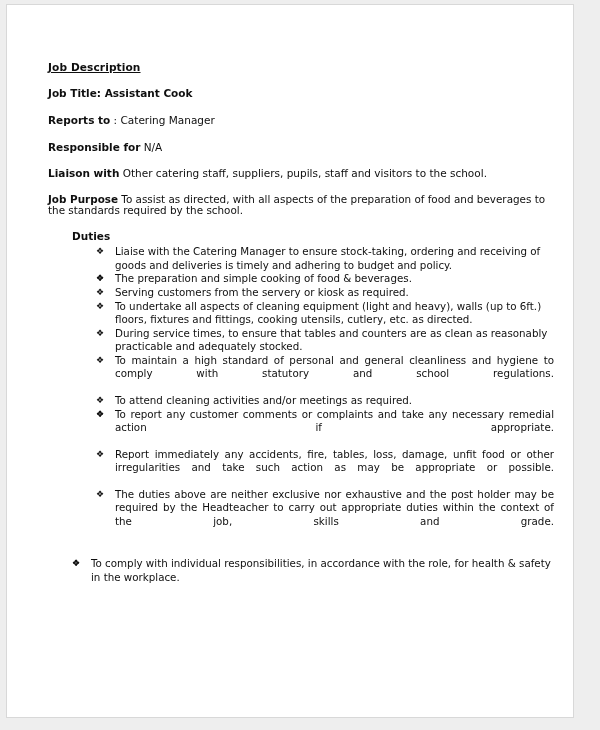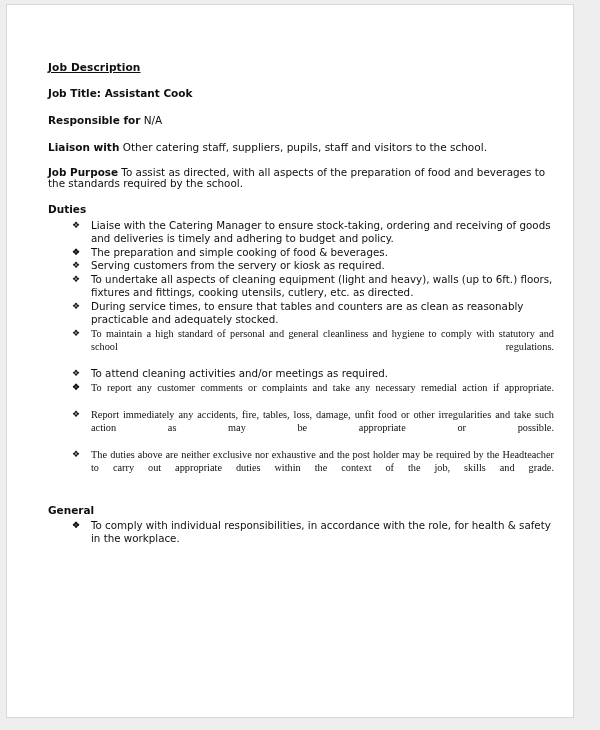--- a/index.html
+++ b/index.html
@@ -74,46 +74,49 @@
     position: absolute;
     left: 0;
     top: 0;
     font-size: 9px;
     line-height: 13.3px;
     color: #111;
   }
   ul.bullets > li.justify .bullet-text {
     display: block;
     text-align: justify;
-    font-family: Liberation Serif, serif;
   }
   ul.bullets > li.justify .bullet-text::after {
     content: "";
     display: inline-block;
     width: 100%;
   }
   .block-duties {
     margin-bottom: 16px;
+    margin-left: 24px;
   }
   .block-general {
     margin-top: 0;
   }
 </style>
 </head>
 <body>
 
 <div class="page">
   <div class="doc">
 
     <div class="doc-title">Job Description</div>
 
     <div class="field-line">
       <span class="field-label">Job Title:</span><span class="field-label"> Assistant Cook</span>
     </div>
 
+    <div class="field-line">
+      <span class="field-label">Reports to</span><span> : Catering Manager</span>
+    </div>
 
     <div class="field-line">
       <span class="field-label">Responsible for</span><span> N/A</span>
     </div>
 
     <div class="field-line">
       <span class="field-label">Liaison with</span><span> Other catering staff, suppliers, pupils, staff and visitors to the school.</span>
     </div>
 
     <div class="para">
@@ -144,21 +147,20 @@
             <span class="bullet-text">Report immediately any accidents, fire, tables, loss, damage, unfit food or other irregularities and take such action as may be appropriate or possible.</span>
           </li>
         <li class="justify">
             <span class="bullet-glyph">❖</span>
             <span class="bullet-text">The duties above are neither exclusive nor exhaustive and the post holder may be required by the Headteacher to carry out appropriate duties within the context of the job, skills and grade.</span>
           </li>
       </ul>
     </div>
 
     <div class="block-general">
-      <div class="section-heading">General</div>
       <ul class="bullets">
         <li><span class="bullet-glyph">❖</span></li>
         <li><span class="bullet-glyph">❖</span><span class="bullet-text">To comply with individual responsibilities, in accordance with the role, for health &amp; safety in the workplace.</span></li>
       </ul>
     </div>
 
   </div>
 </div>
 
 </body></html>

